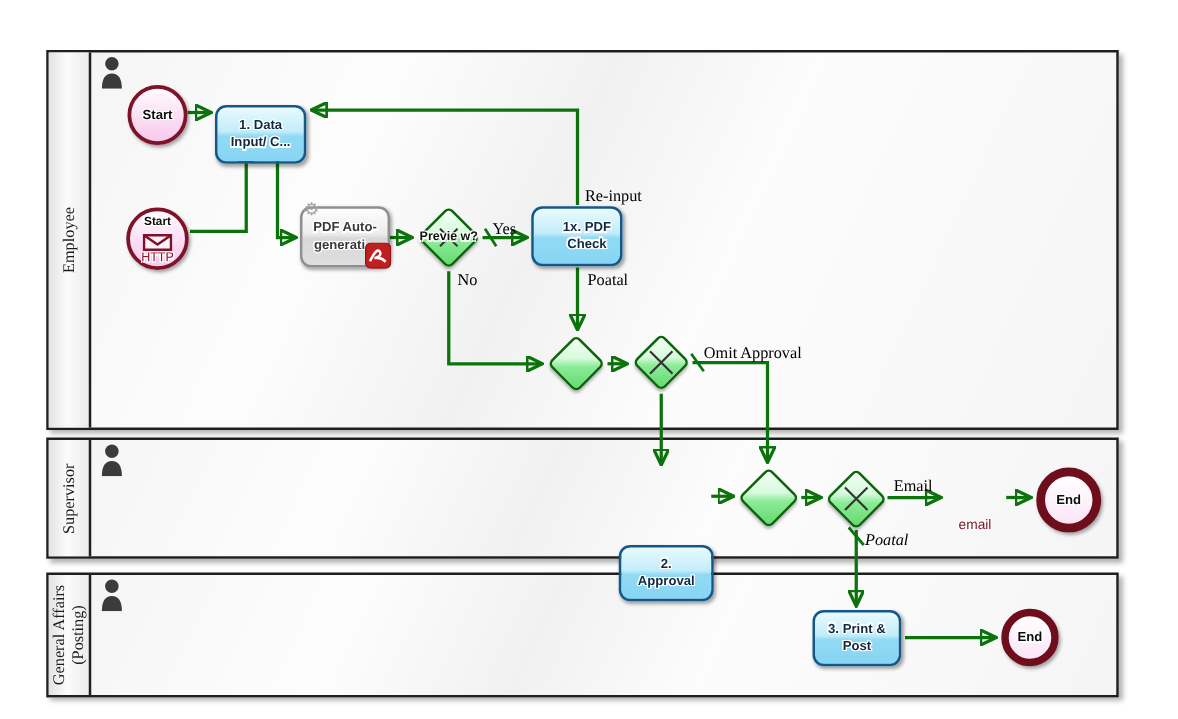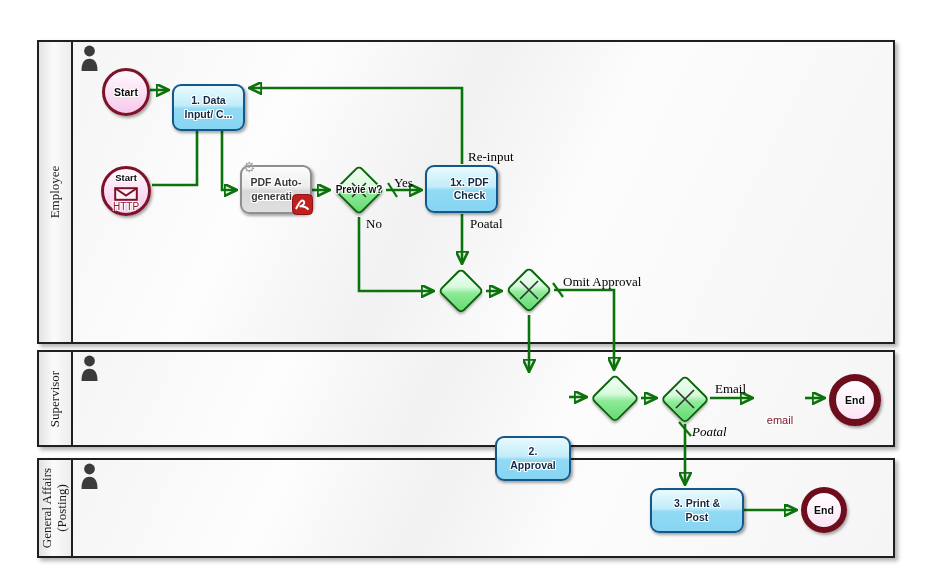--- a/index.html
+++ b/index.html
@@ -185,21 +185,21 @@
       <path d="M16 16 L34 34 M16 34 L34 16" stroke="#333333" stroke-width="1.7"></path>
     </svg>
   </div>
 
   <div class="badge" style="left:755px;top:414px;width:50px;font-size:11px;color:#7d1228;">email</div>
 
   <div class="node event ev-end" style="left:829px;top:374px;width:52px;height:52px;">
     <span class="ev-label">End</span>
   </div>
 
-  <div class="node task" style="left:650px;top:488px;width:94px;height:45px;align-items:center;">
+  <div class="node task" style="left:650px;top:488px;width:71px;height:45px;align-items:center;">
     <span class="tlabel" style="width:58px;">3. Print &amp; Post</span>
   </div>
 
   <div class="node event ev-end" style="left:801px;top:487px;width:46px;height:46px;border-width:6px;">
     <span class="ev-label">End</span>
   </div>
 
   <span class="flabel" style="left:394px;top:175px;">Yes</span>
   <span class="flabel" style="left:366px;top:216px;">No</span>
   <span class="flabel" style="left:468px;top:149px;">Re-input</span>

